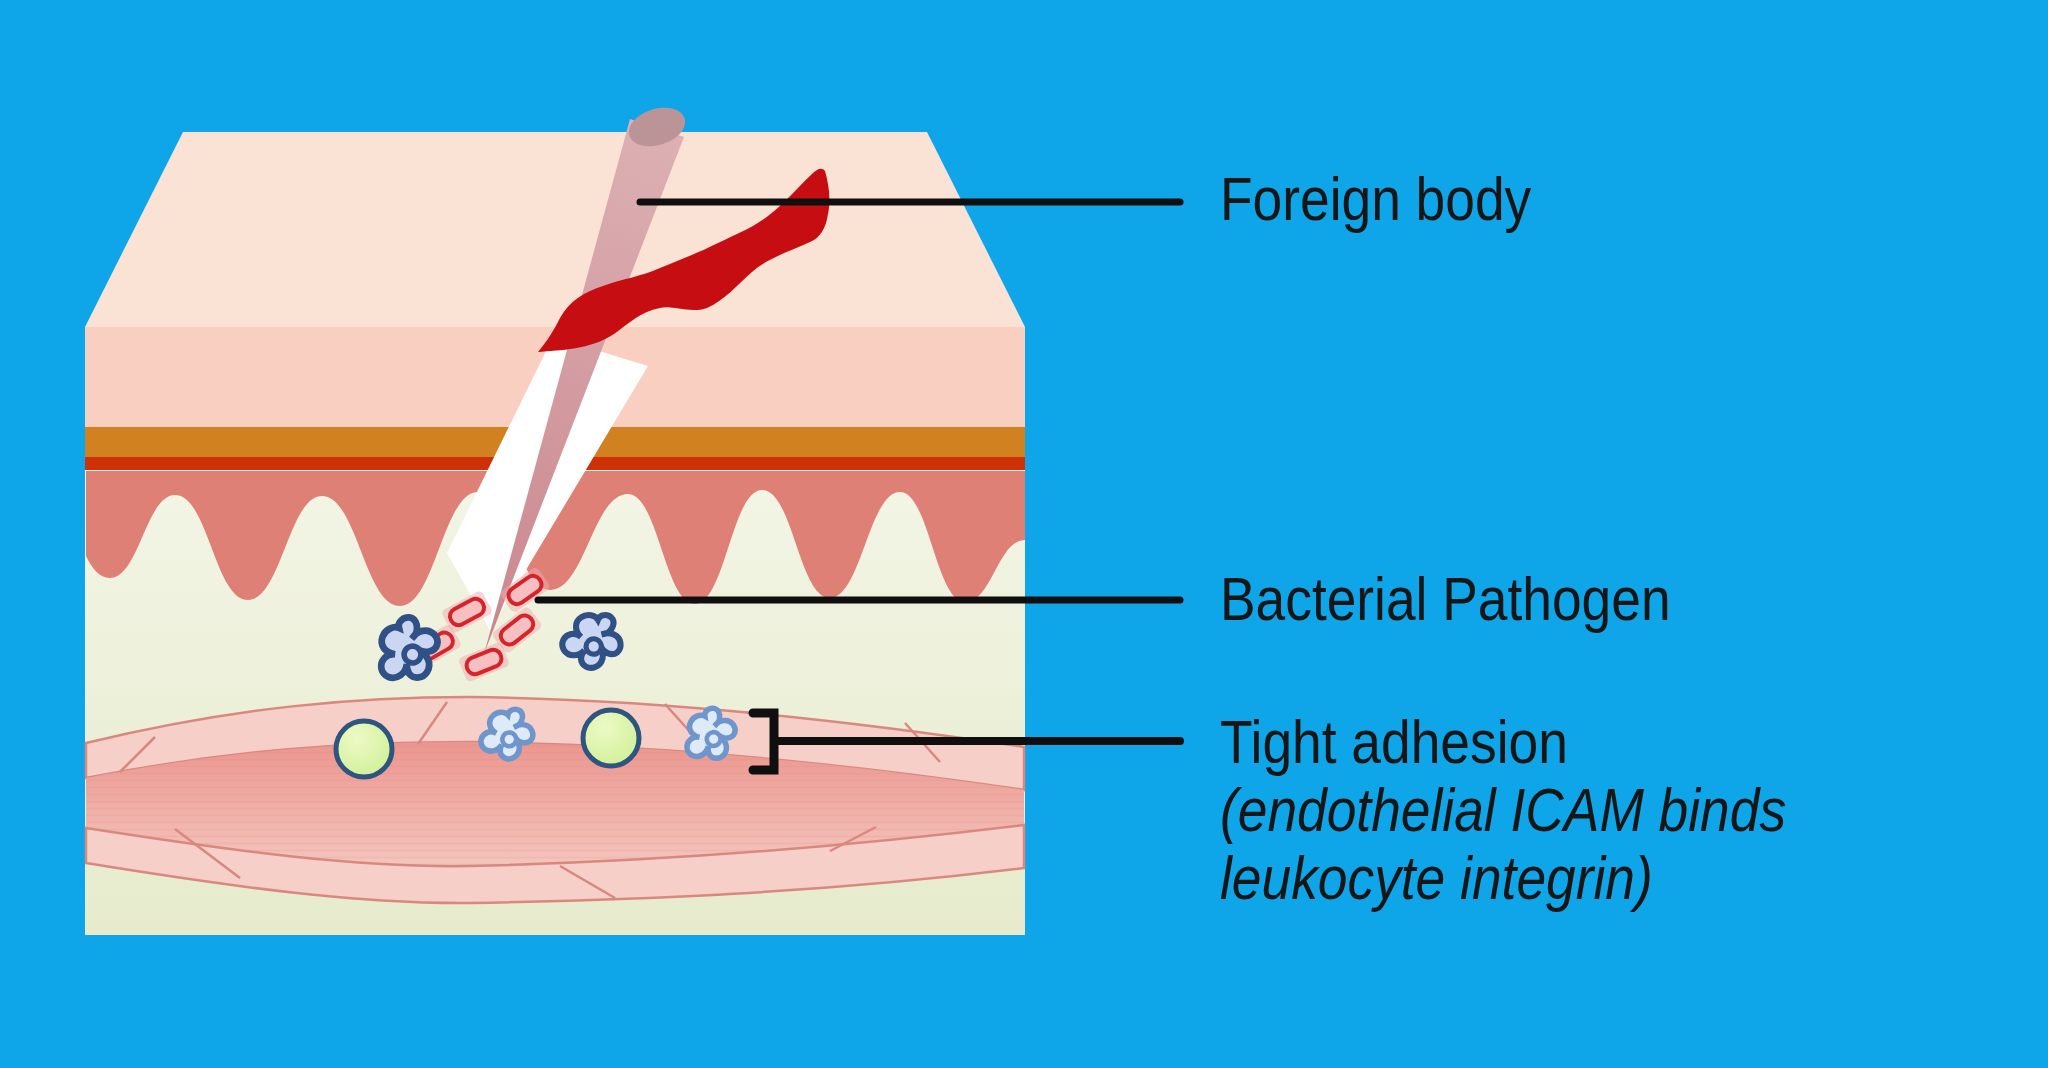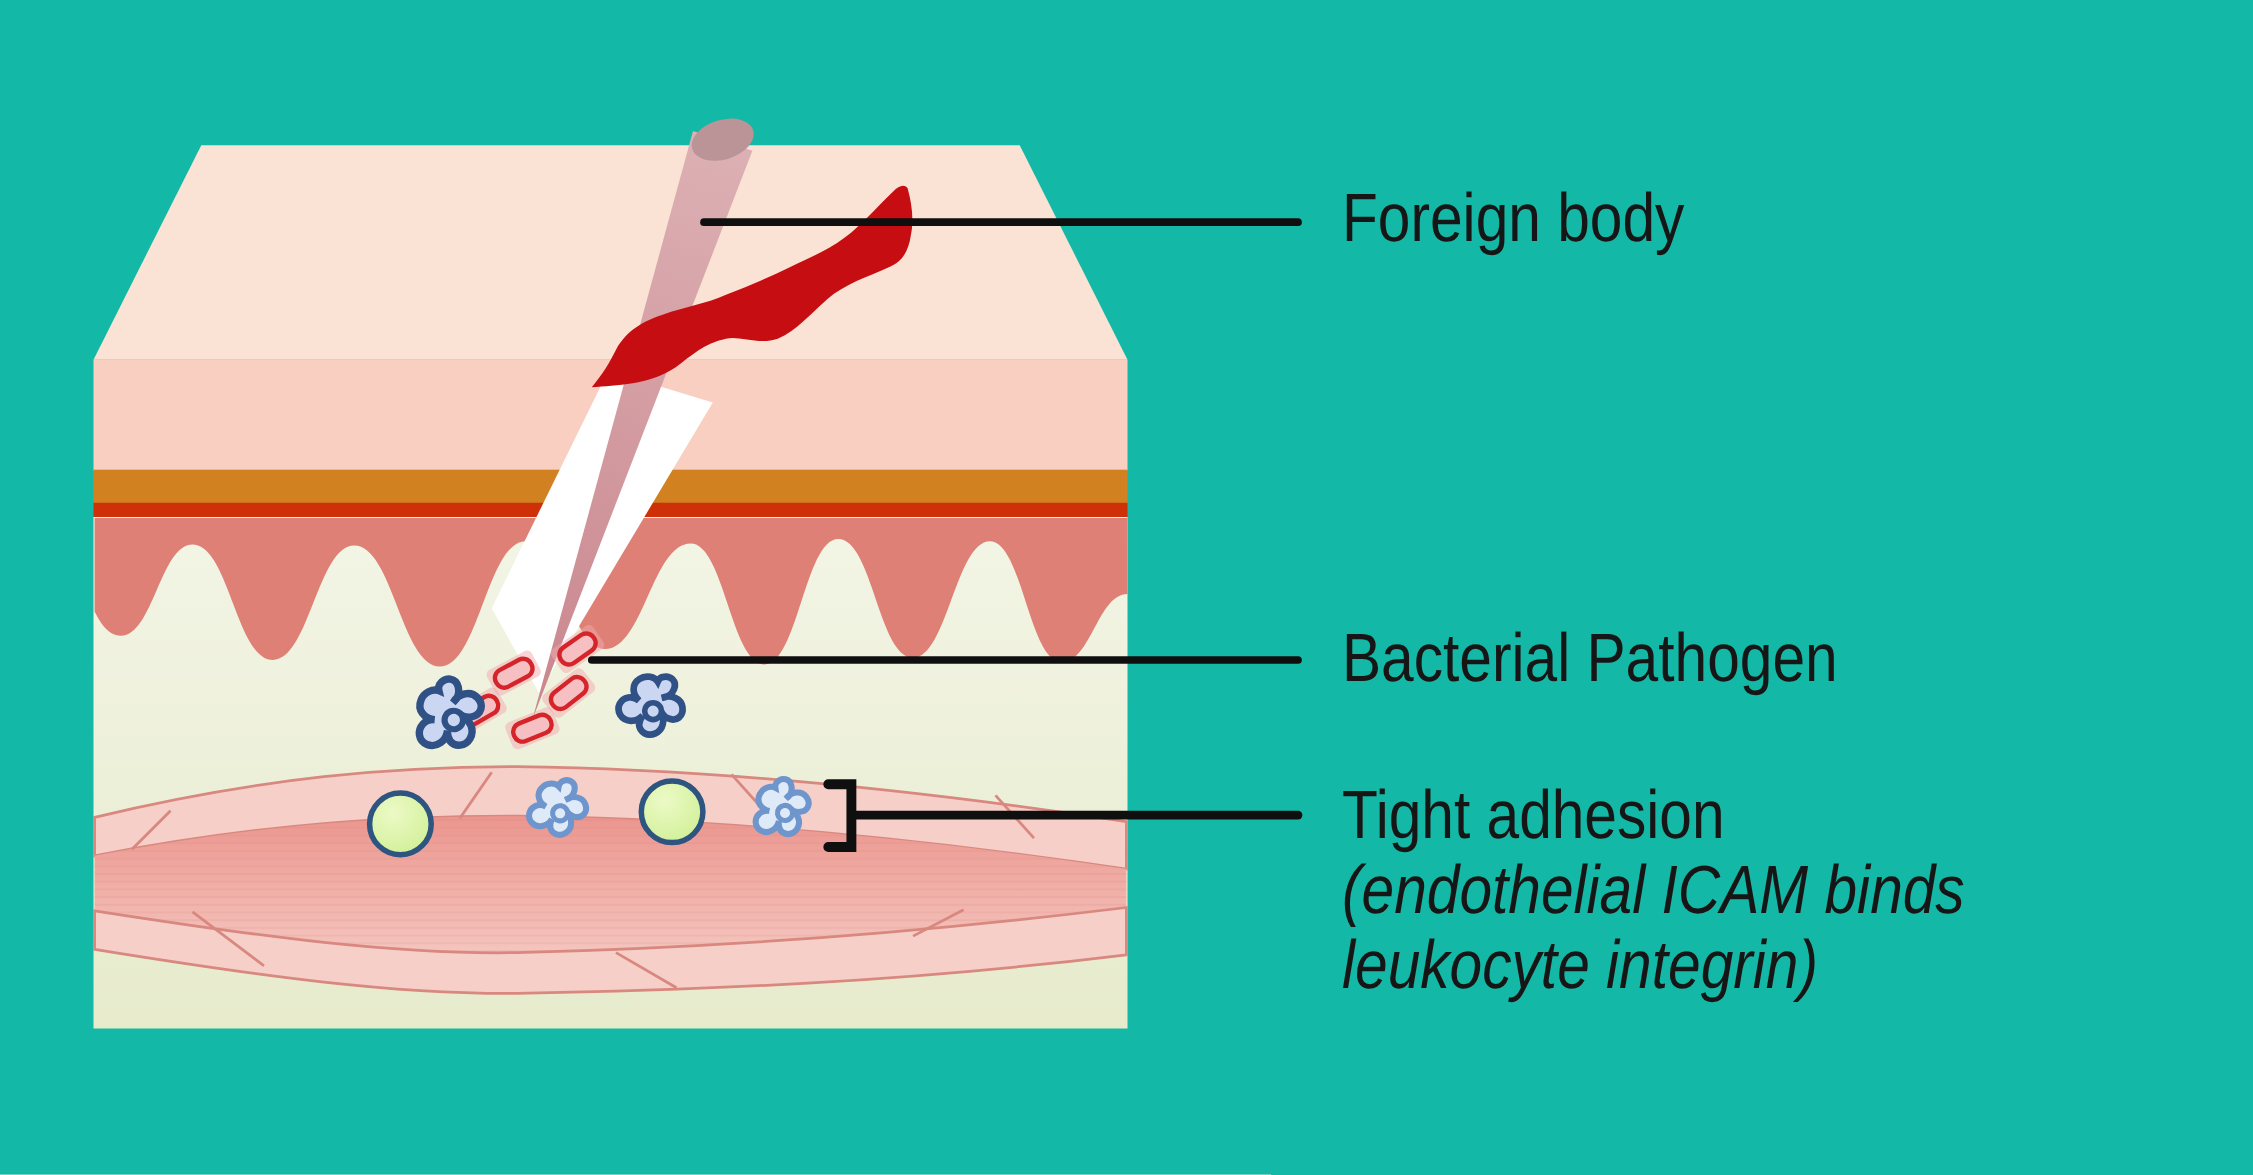--- a/index.html
+++ b/index.html
@@ -1,19 +1,19 @@
 <!DOCTYPE html>
 <html><head>
 <meta charset="utf-8">
 <style>
   html,body { margin:0; padding:0; background:#ffffff; }
   .stage {
     position:relative;
     width:2048px; height:1068px;
-    background:#14b8a6;
+    background:#0ea5e9;
     overflow:hidden;
     font-family:"Liberation Sans", sans-serif;
   }
   .stage svg { position:absolute; left:0; top:0; }
   .label {
     position:absolute;
     font:400 62px/68px "Liberation Sans", sans-serif;
     color:#161616;
     transform:scaleX(0.86);
     transform-origin:0 0;

